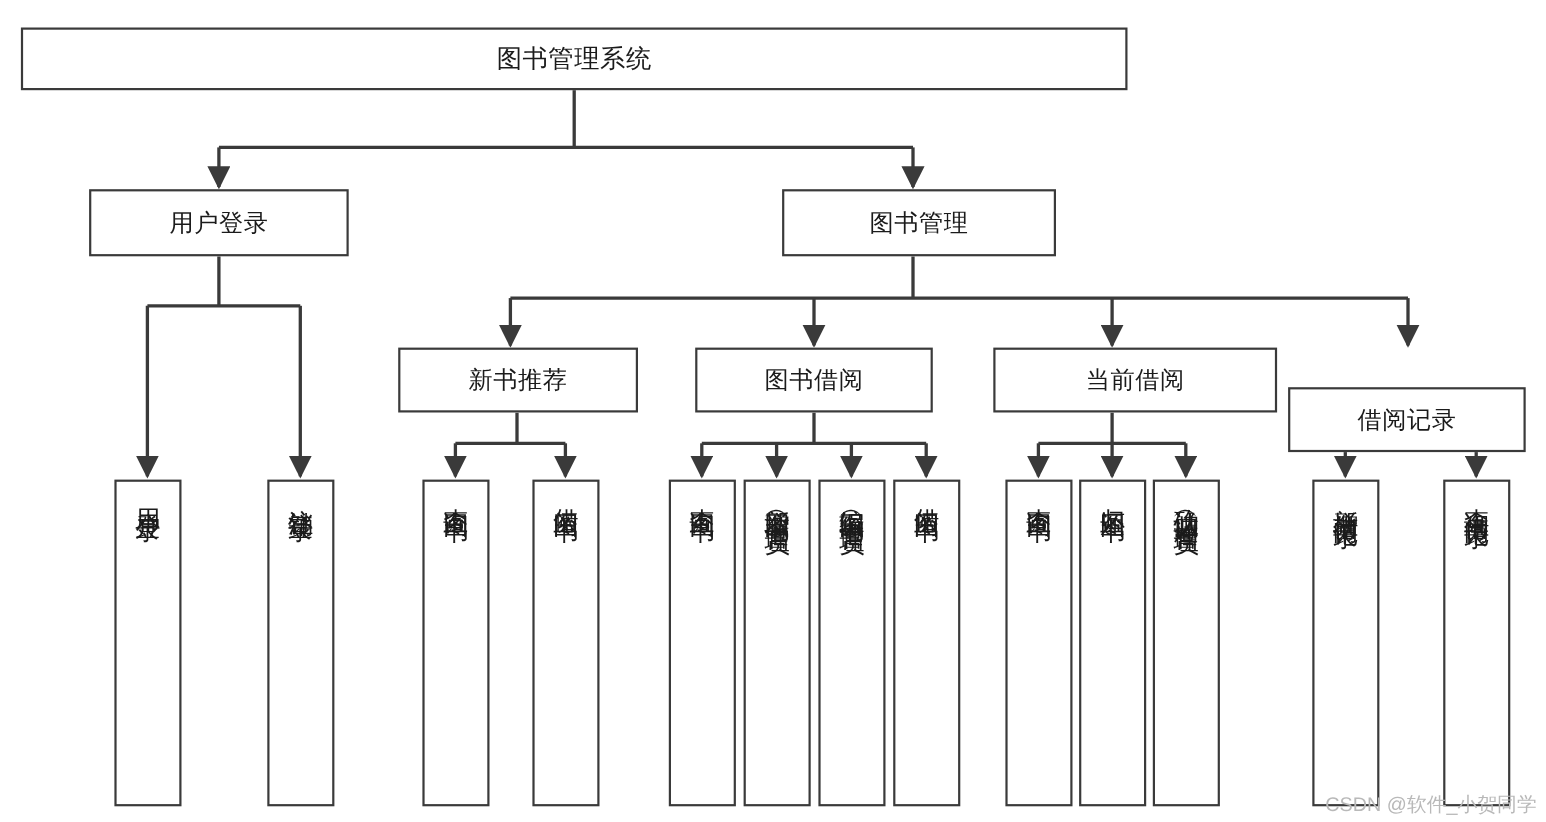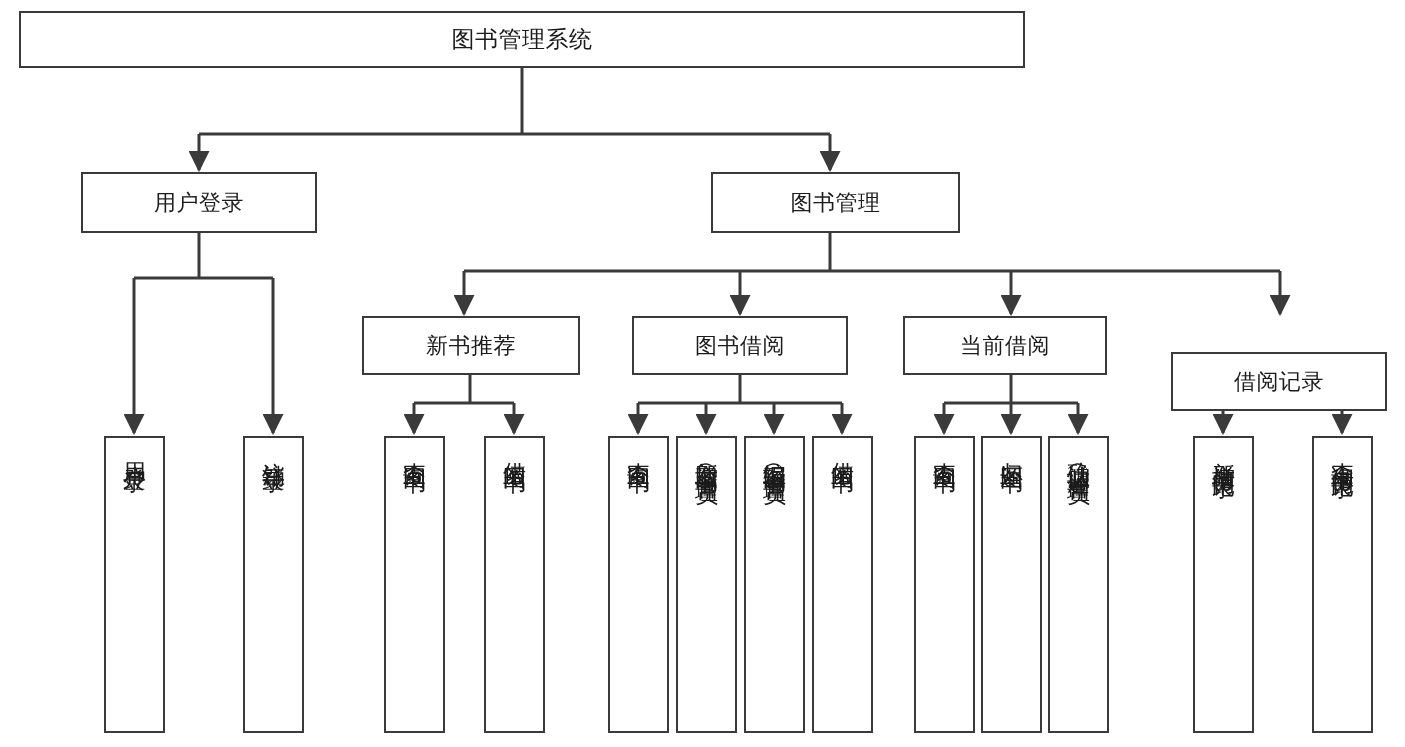--- a/index.html
+++ b/index.html
@@ -102,38 +102,38 @@
       <path d="M 1011 403 L 1011 433" marker-end="url(#arw)"></path>
       <path d="M 1078 403 L 1078 433" marker-end="url(#arw)"></path>
 
       <path d="M 1280 375 L 1280 403"></path>
       <path d="M 1223 403 L 1342 403"></path>
       <path d="M 1223 403 L 1223 433" marker-end="url(#arw)"></path>
       <path d="M 1342 403 L 1342 433" marker-end="url(#arw)"></path>
     </g>
   </svg>
 
-  <div class="node h-node root" style="left:19px;top:11px;width:1006px;height:57px;">
+  <div class="node h-node root" style="left:19px;top:25px;width:1006px;height:57px;">
     <span class="lbl">图书管理系统</span>
   </div>
 
   <div class="node h-node" style="left:81px;top:172px;width:236px;height:61px;">
     <span class="lbl">用户登录</span>
   </div>
   <div class="node h-node" style="left:711px;top:172px;width:249px;height:61px;">
     <span class="lbl">图书管理</span>
   </div>
 
   <div class="node h-node" style="left:362px;top:316px;width:218px;height:59px;">
     <span class="lbl">新书推荐</span>
   </div>
   <div class="node h-node" style="left:632px;top:316px;width:216px;height:59px;">
     <span class="lbl">图书借阅</span>
   </div>
-  <div class="node h-node" style="left:903px;top:316px;width:204px;height:59px;">
+  <div class="node h-node" style="left:903px;top:316px;width:258px;height:59px;">
     <span class="lbl">当前借阅</span>
   </div>
   <div class="node h-node" style="left:1171px;top:316px;width:216px;height:59px;margin-top:36px;">
     <span class="lbl">借阅记录</span>
   </div>
 
   <div class="node v-node" style="left:104px;top:436px;width:61px;height:297px;">
     <span class="lbl">用户登录</span>
   </div>
   <div class="node v-node" style="left:243px;top:436px;width:61px;height:297px;">
@@ -170,14 +170,15 @@
     <span class="lbl">确认归还（管理员）</span>
   </div>
 
   <div class="node v-node" style="left:1193px;top:436px;width:61px;height:297px;">
     <span class="lbl">新增借阅记录</span>
   </div>
   <div class="node v-node" style="left:1312px;top:436px;width:61px;height:297px;">
     <span class="lbl">查询借阅记录</span>
   </div>
 
+  <div class="watermark">CSDN @软件_小贺同学</div>
 
 </div>
 
 </body></html>

